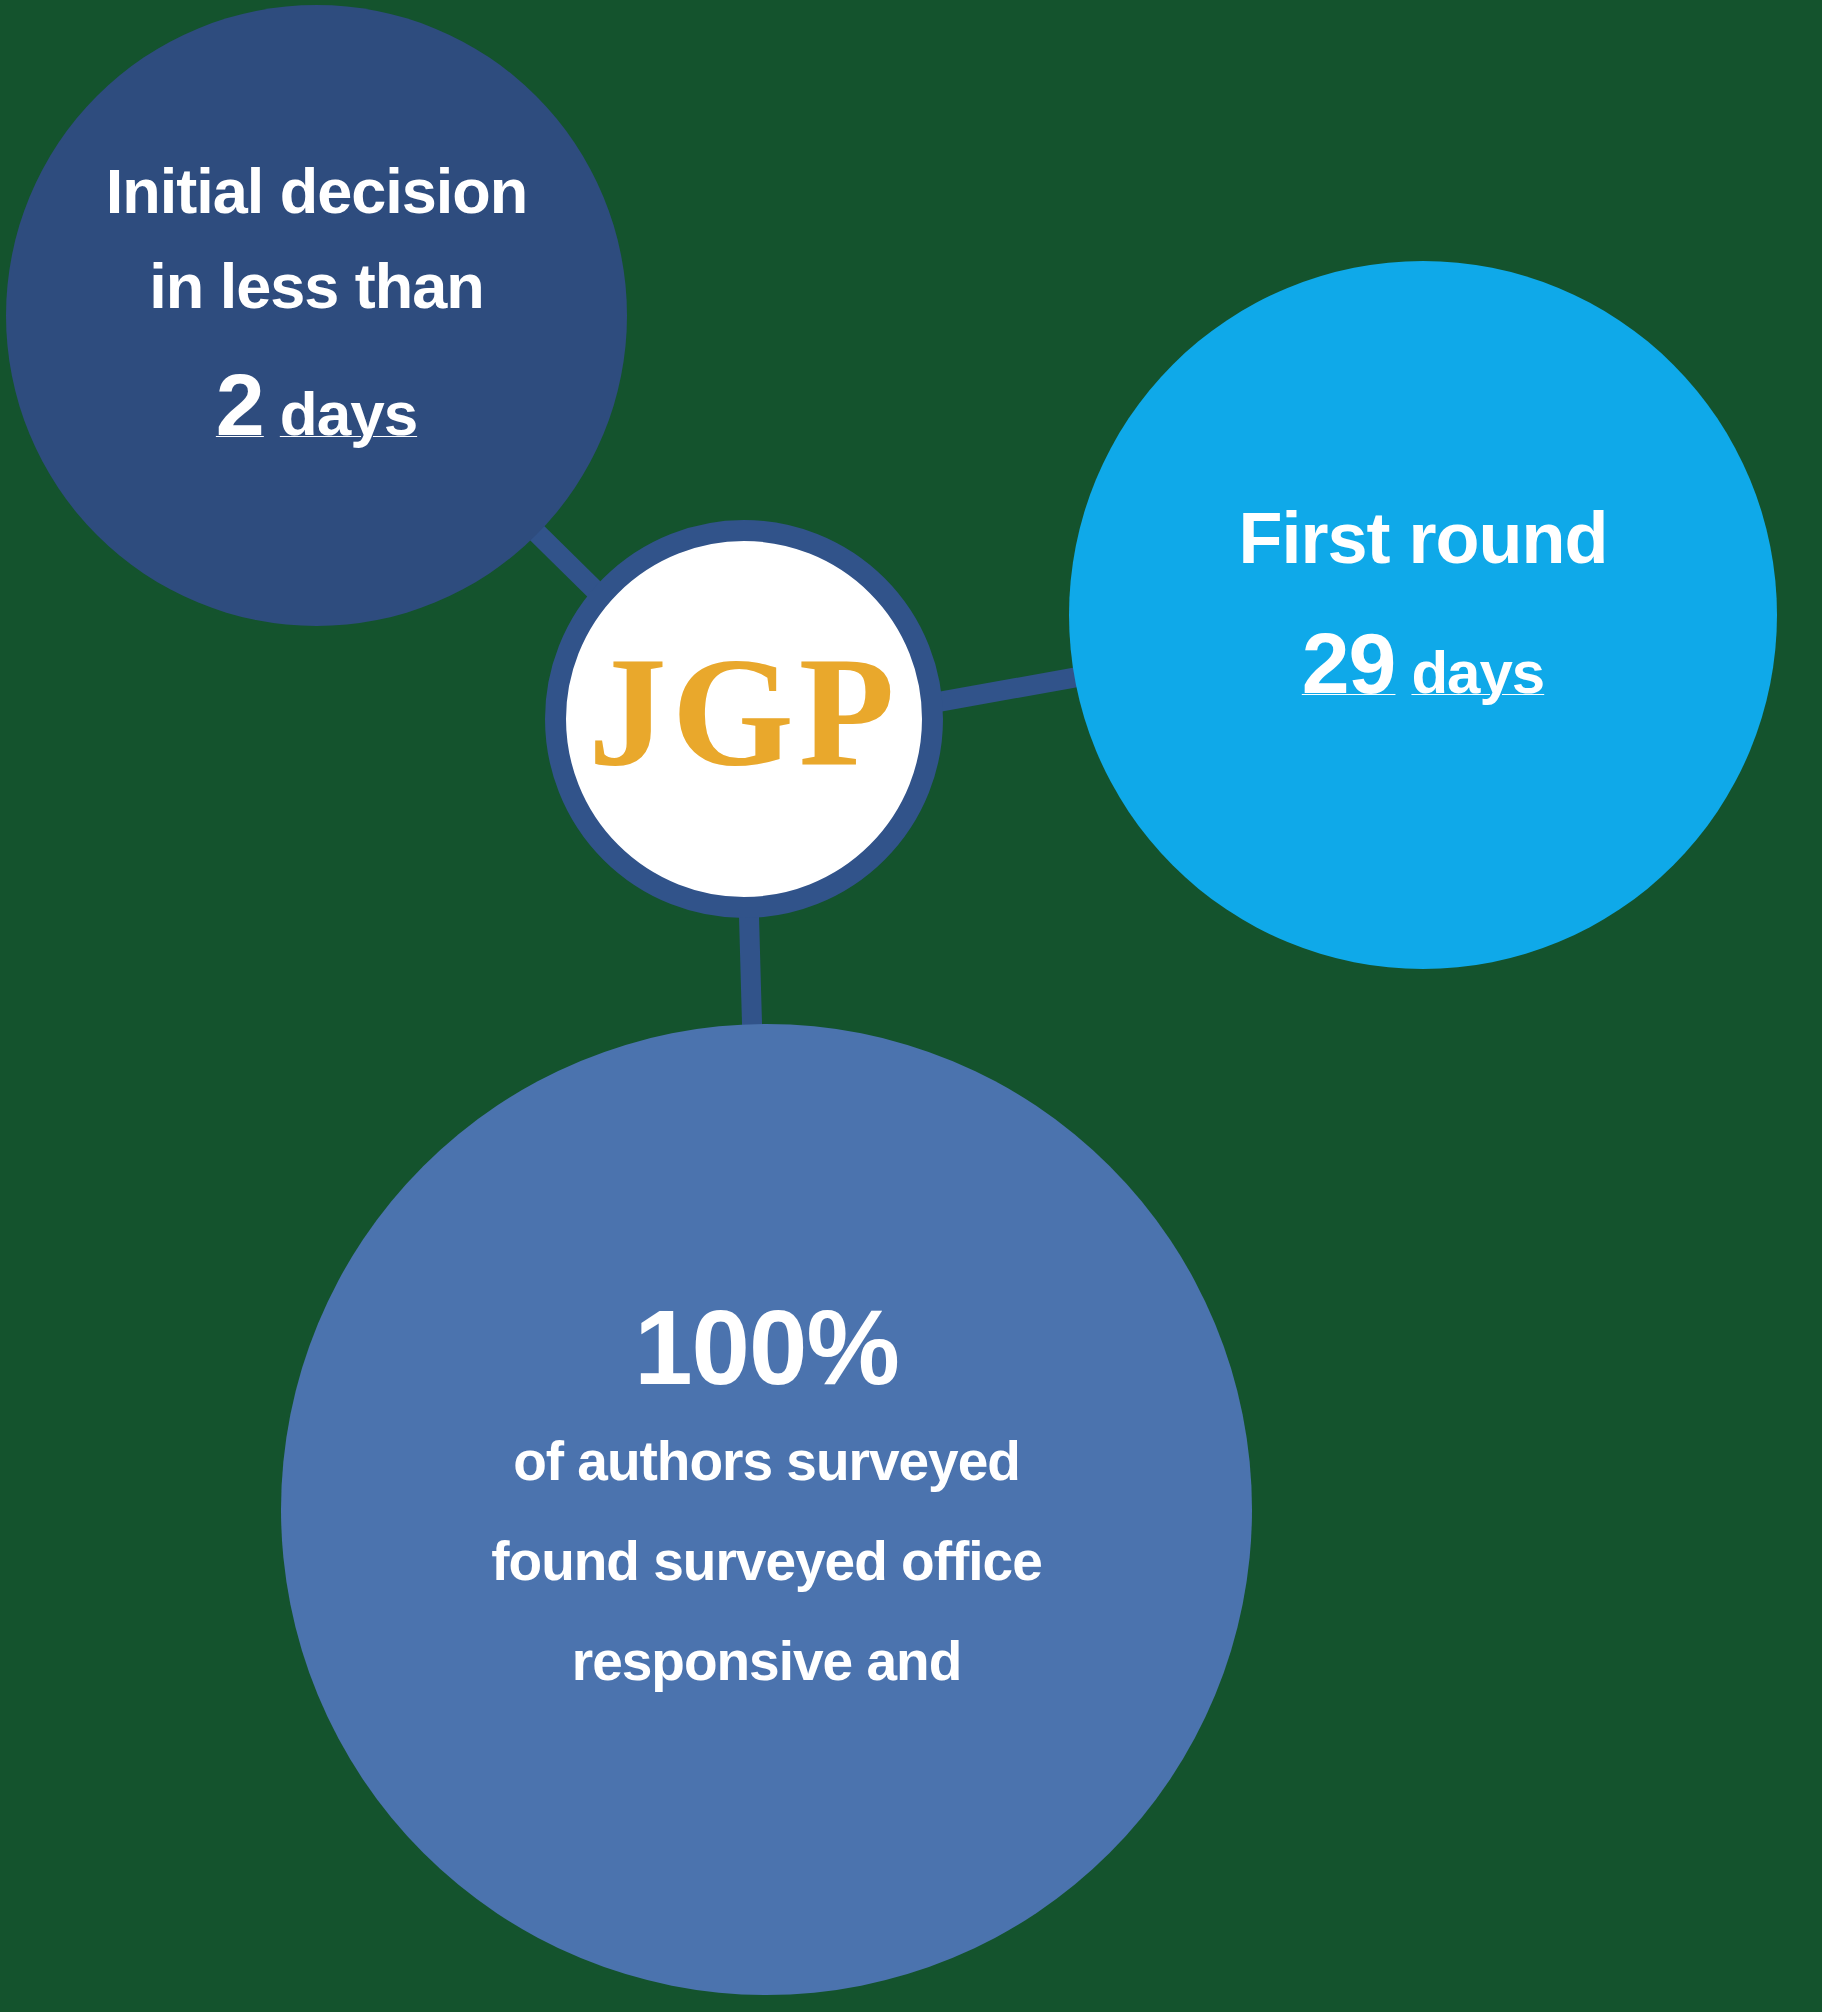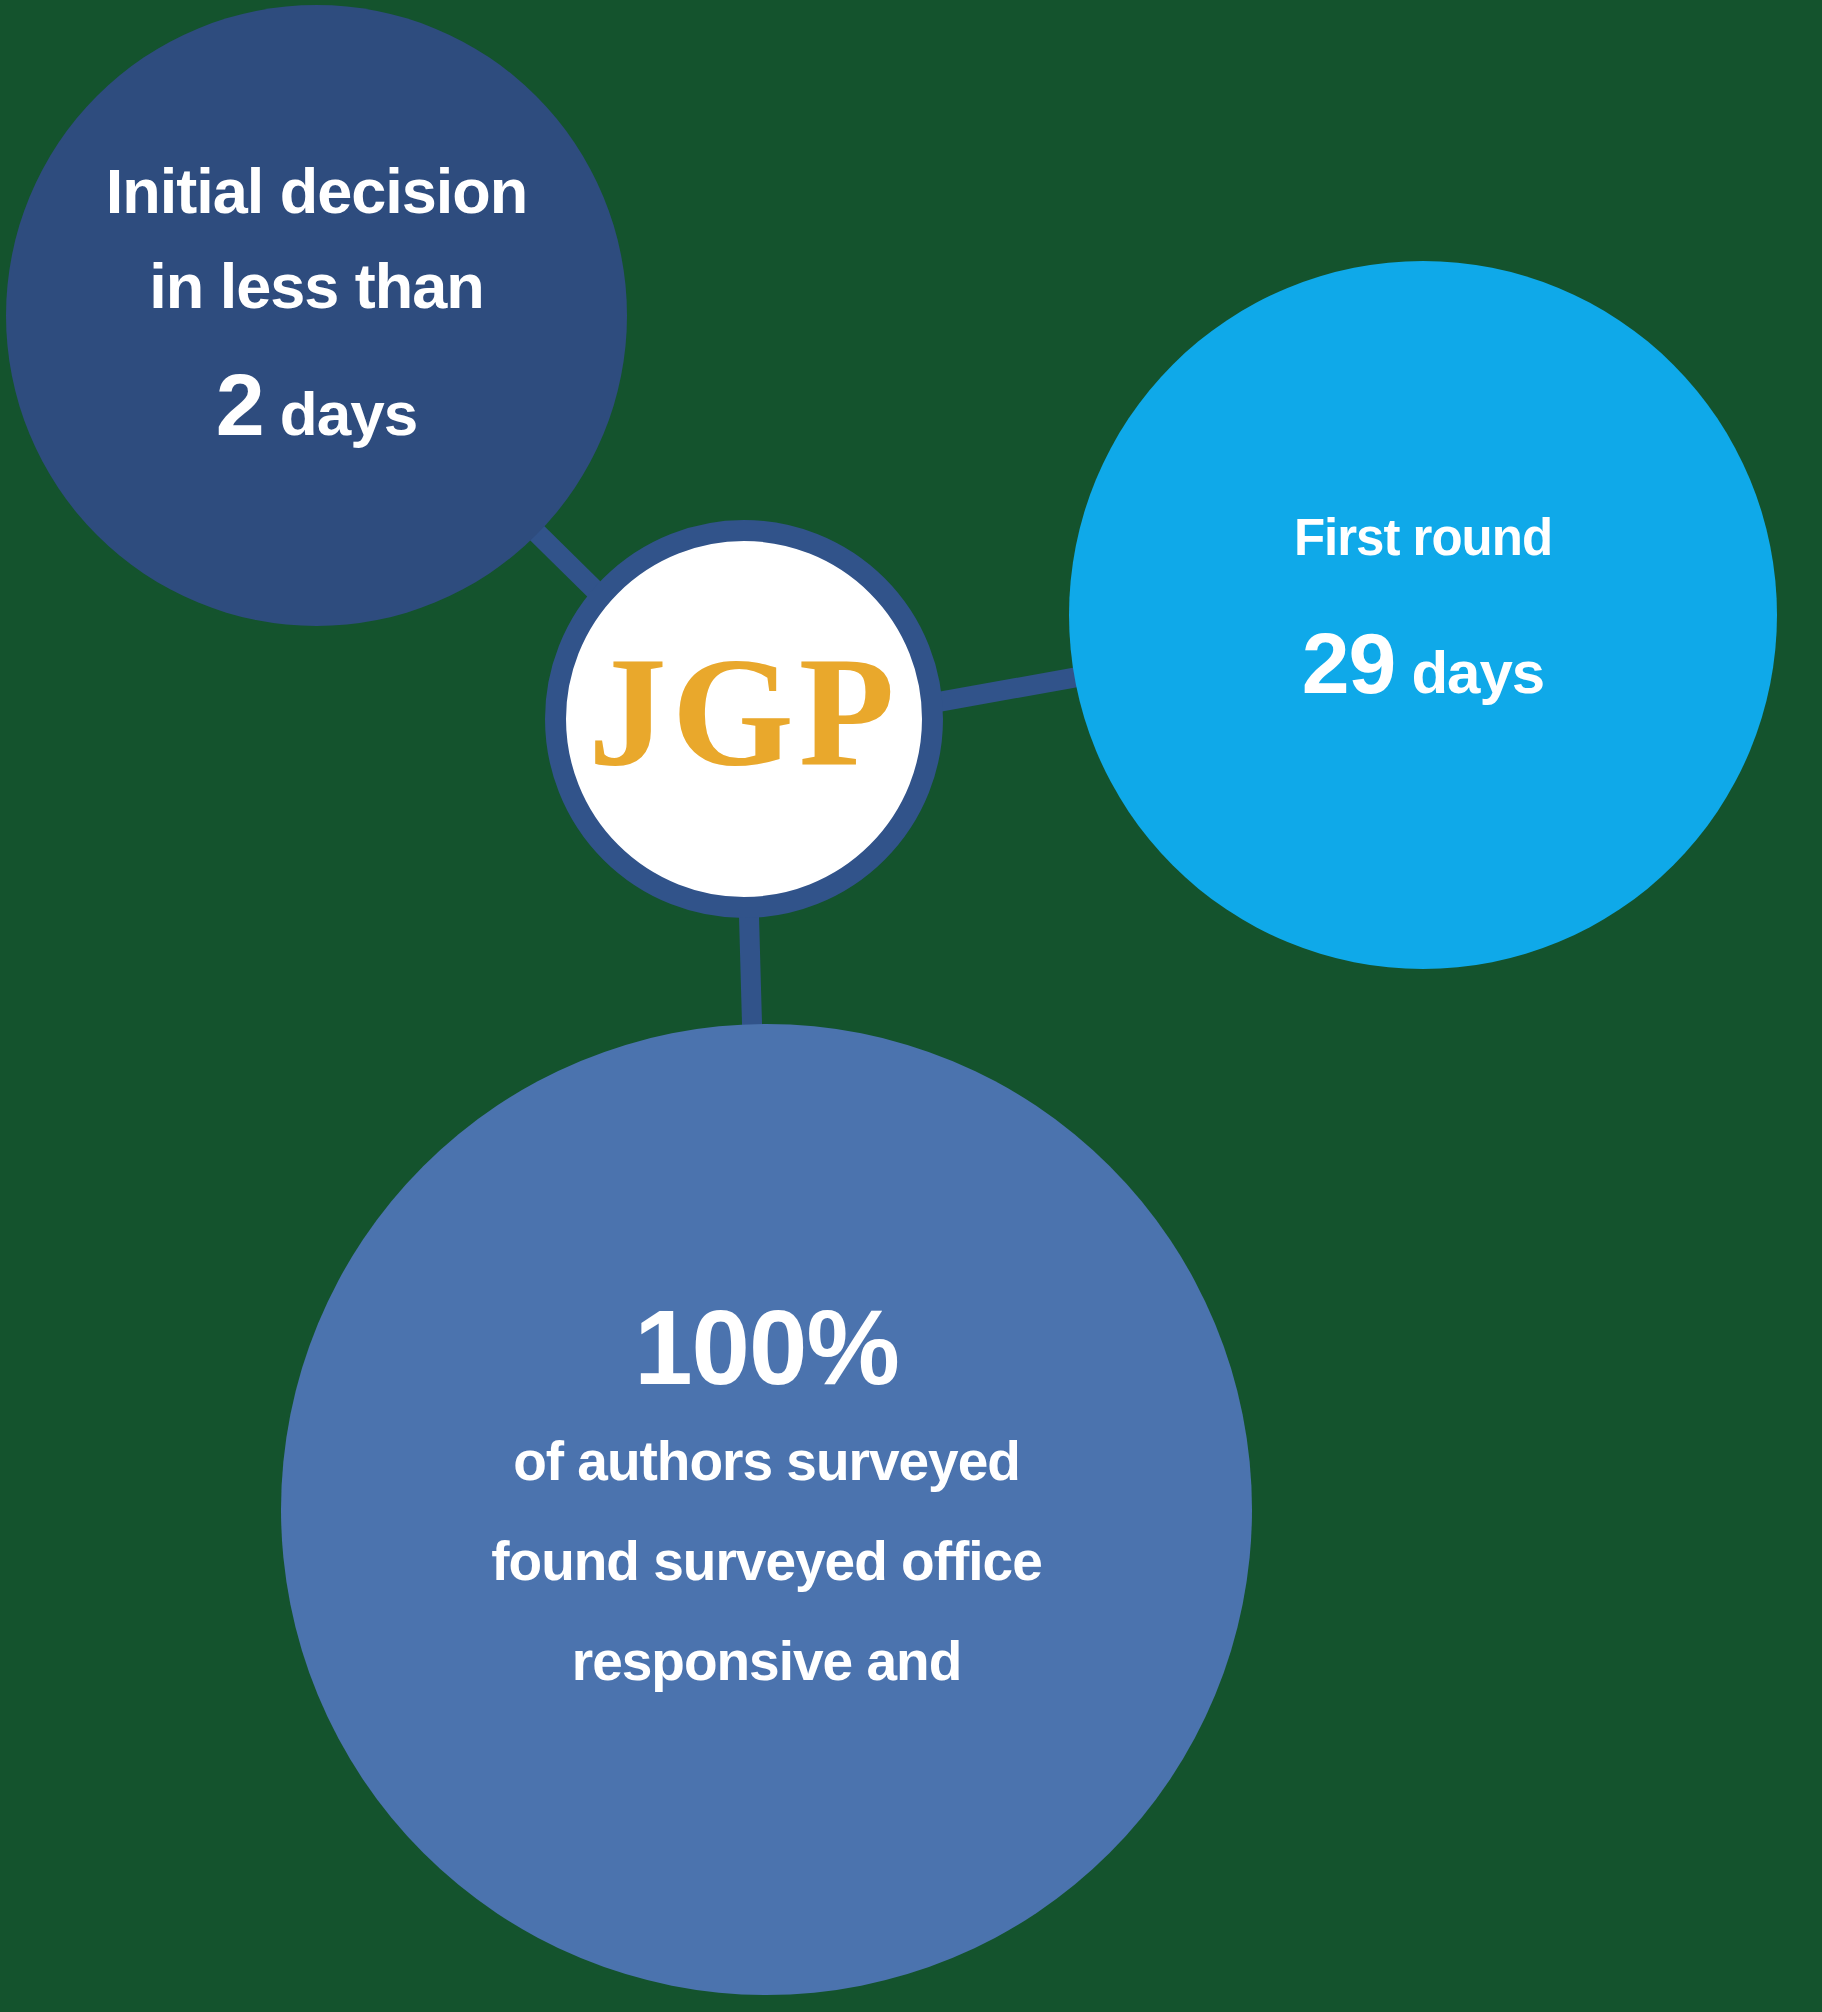--- a/index.html
+++ b/index.html
@@ -56,24 +56,24 @@
     font-weight: 700;
     font-size: 157px;
     letter-spacing: 5px;
     line-height: 1;
     transform: translateY(-8px);
     display: inline-block;
   }
 
   
   .body-line { font-size: 63px; line-height: 95px; }
-  .circle.review .body-line { font-size: 51px; line-height: 100px; letter-spacing: -1px; }
+  .circle.review .body-line { font-size: 72px; line-height: 100px; letter-spacing: -1px; }
   .circle.authors .body-line { font-size: 55px; line-height: 100px; }
 
-  .num-row { line-height: 114px; margin-top: 14px; }
+  .num-row { line-height: 114px; margin-top: 14px; text-decoration: underline; }
   .circle.review .num-row { line-height: 111px; margin-top: 20px; }
   .num { font-size: 88px; }
   .circle.review .num { font-size: 86px; }
   .unit { font-size: 62px; margin-left: 16px; }
   .circle.review .unit { font-size: 60px; margin-left: 16px; }
   .big-value { font-size: 105px; line-height: 127px; }
 </style>
 </head>
 <body>
 

